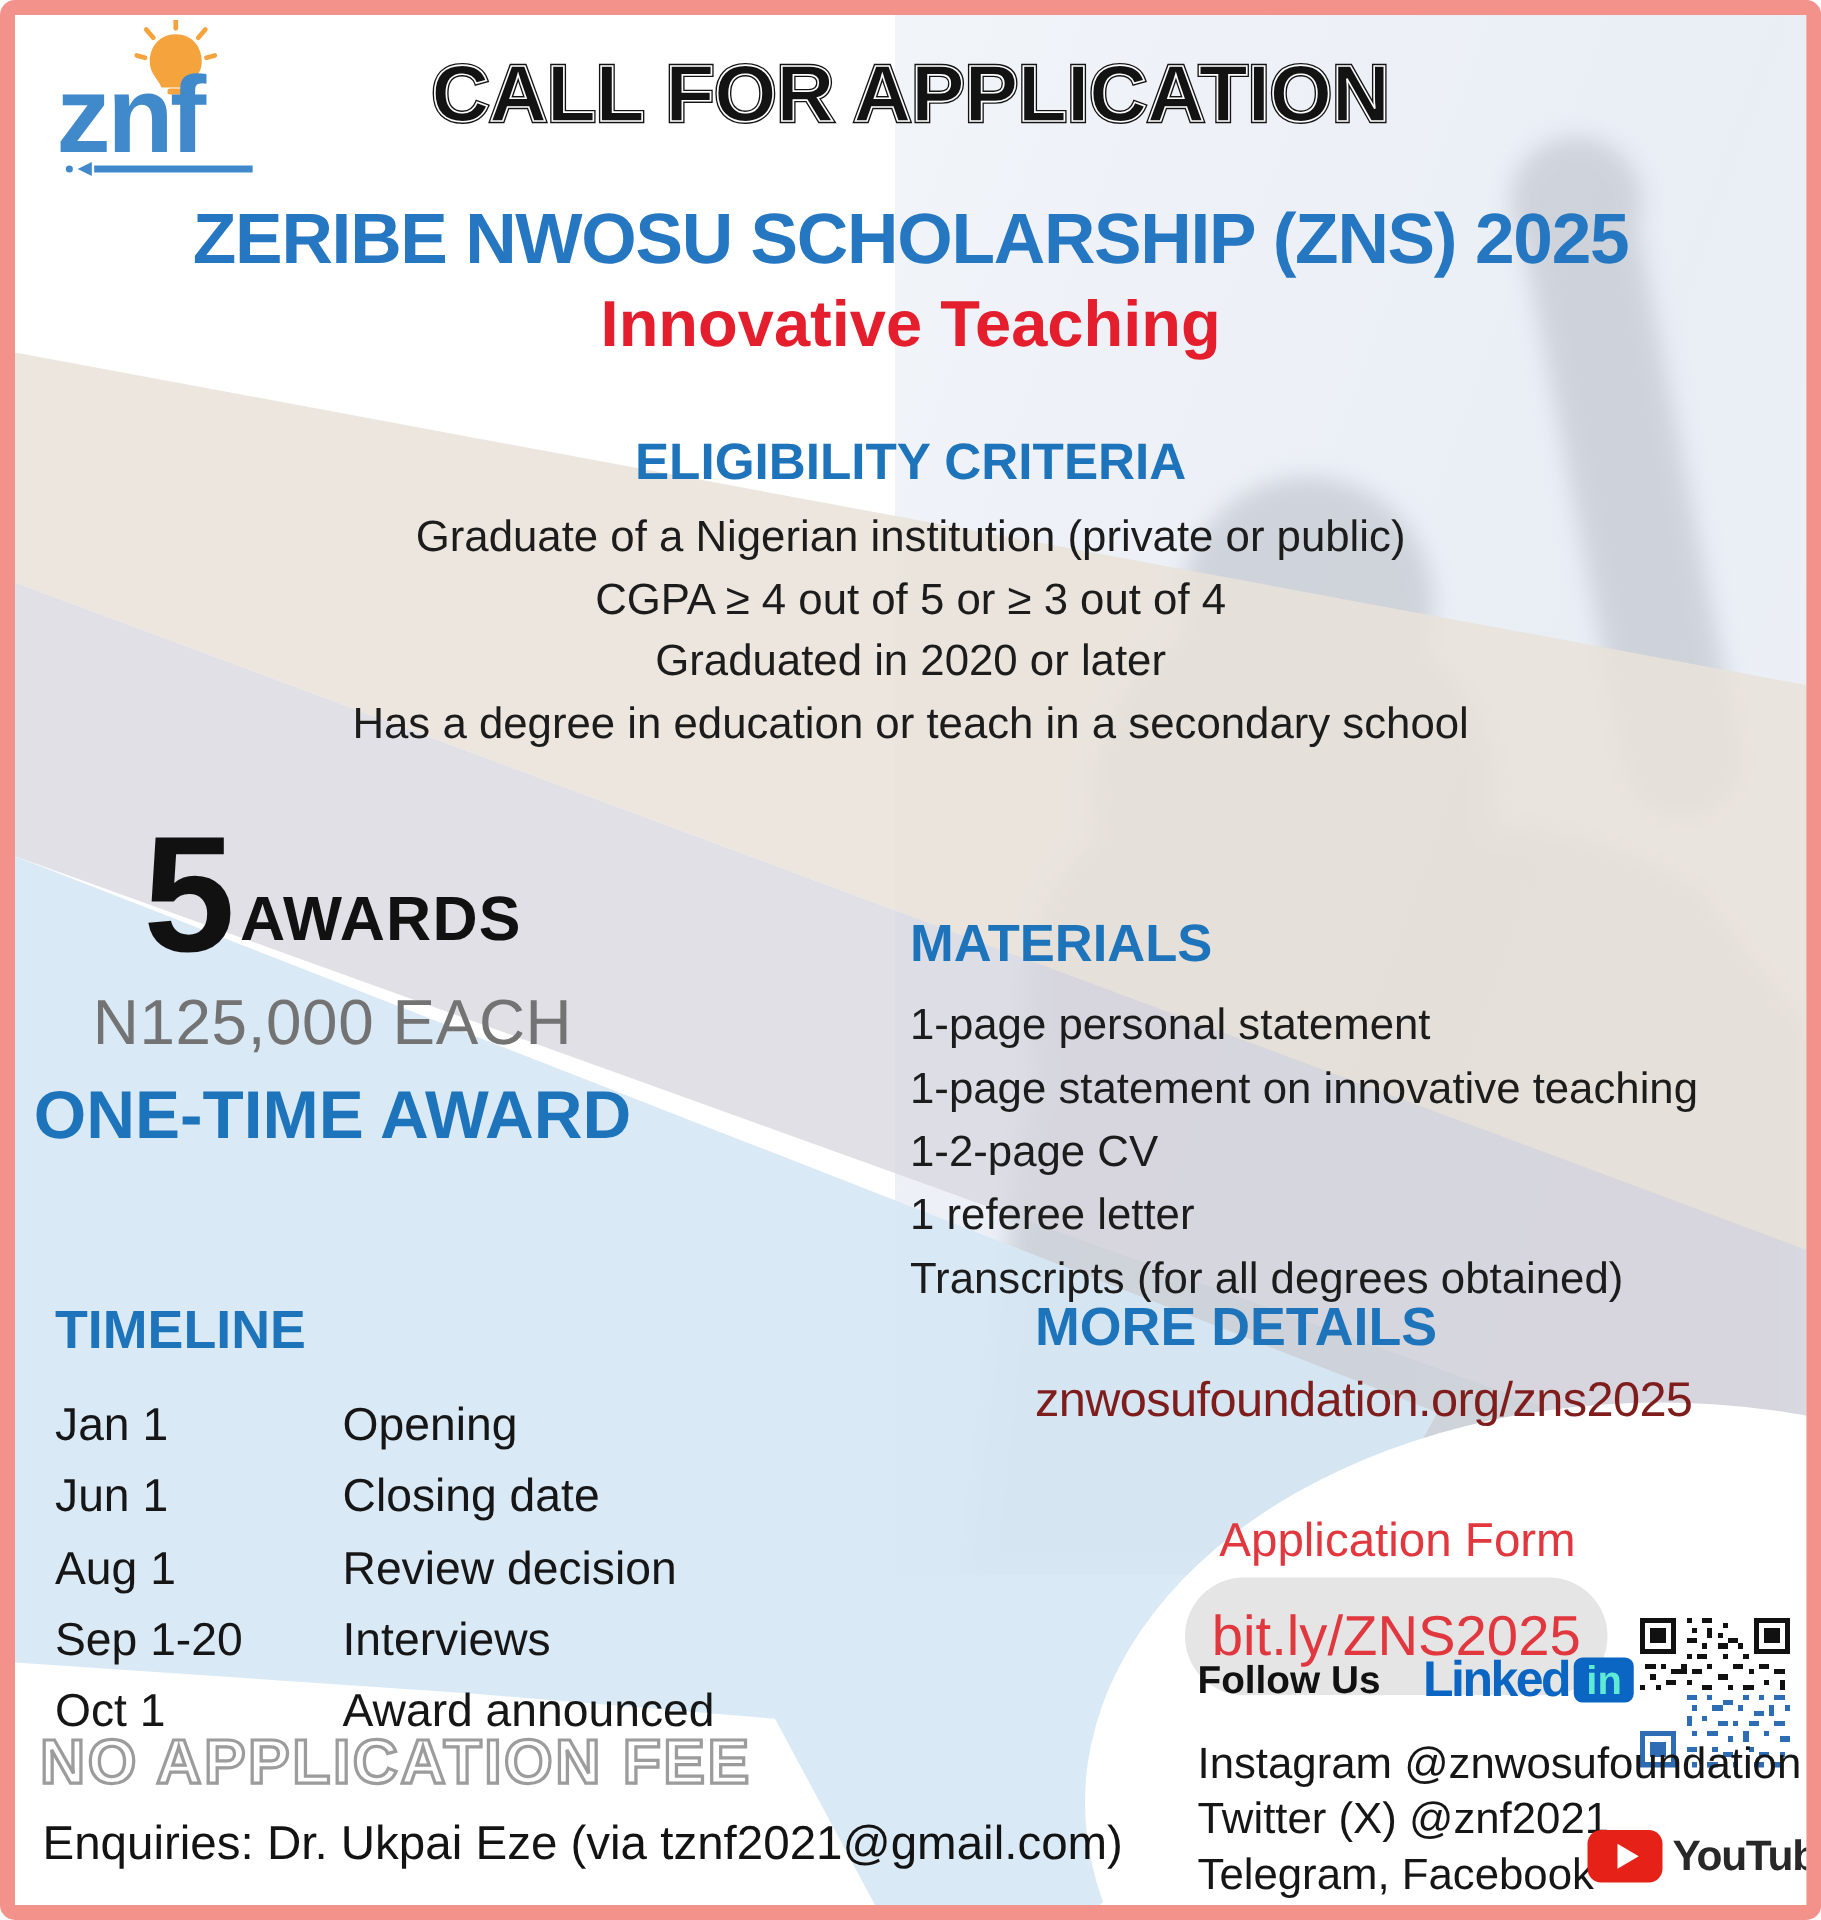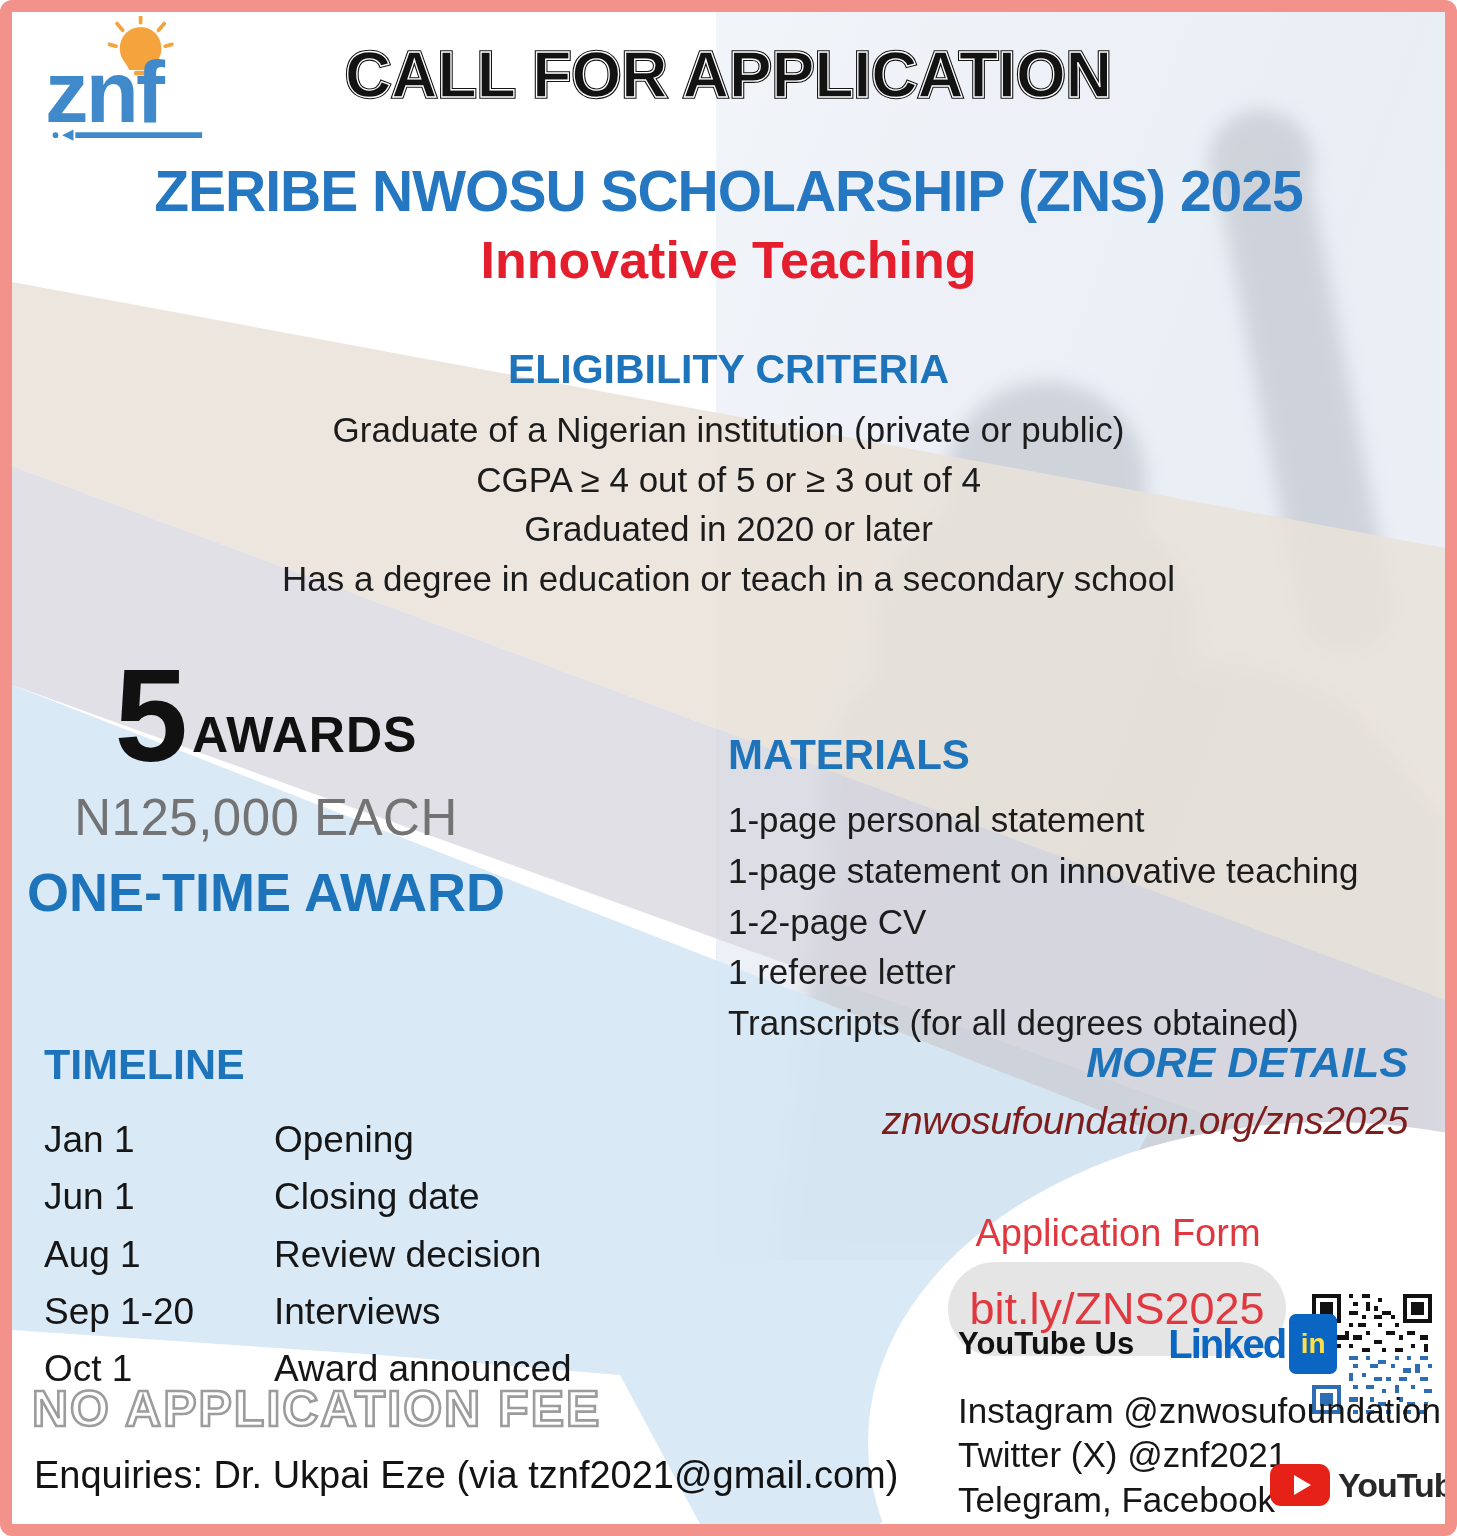--- a/index.html
+++ b/index.html
@@ -63,37 +63,37 @@
   
   .materials{position:absolute;left:716px;top:682px;width:720px;margin-top:37px;}
   .materials .sec-head{font-size:42px;margin-bottom:16px;}
   .mat-item{font-size:35px;line-height:1.45;color:#1c1c1c;}
   
   .timeline{position:absolute;left:32px;top:1028px;width:640px;}
   .timeline .sec-head{font-size:43px;margin-bottom:22px;}
   .tl-row{display:flex;font-size:37px;line-height:1.55;color:#161616;}
   .tl-date{width:230px;flex:none;}
   
-  .more-details{position:absolute;left:816px;width:580px;top:1026px;text-align:right;font-style:italic;}
+  .more-details{position:absolute;left:816px;width:580px;top:1026px;text-align:left;}
   .more-details .sec-head{font-size:43px;}
   .website{font-size:39px;color:#7f1d1d;margin-top:12px;letter-spacing:-0.5px;}
   .app-label{position:absolute;left:816px;width:580px;top:1200px;text-align:center;
     font-size:38px;color:#e0383e;}
   .pill{position:absolute;left:936px;top:1250px;width:338px;height:94px;
     background:#e5e5e5;border-radius:47px;display:flex;align-items:center;justify-content:center;}
   .pill-link{font-size:45px;color:#e0383e;}
   
   .qr{position:absolute;left:1300px;top:1282px;width:120px;height:120px;}
   
   .follow-row{position:absolute;left:946px;top:1306px;height:52px;display:flex;align-items:center;}
   .follow-label{font-size:31px;font-weight:700;color:#111;}
   .li-word{font-size:40px;font-weight:700;color:#0a66c2;letter-spacing:-2px;margin-left:34px;}
-  .li-badge{width:48px;height:60px;background:#0a66c2;border-radius:7px;margin-left:4px;
+  .li-badge{width:48px;height:36px;background:#0a66c2;border-radius:7px;margin-left:4px;
     display:flex;align-items:center;justify-content:center;
-    color:#fde047;font-size:28px;font-weight:700;}
+    color:#5eead4;font-size:32px;font-weight:700;}
   .social-lines{position:absolute;left:946px;top:1378px;}
   .social-line{font-size:35px;line-height:1.18;color:#161616;margin-bottom:3px;}
   .youtube{position:absolute;left:1258px;top:1452px;display:flex;align-items:center;}
   .yt-icon{width:60px;height:42px;background:#e62117;border-radius:11px;
     display:flex;align-items:center;justify-content:center;}
   .yt-icon::before{content:"";display:block;width:0;height:0;
     border-left:17px solid #fff;border-top:10px solid transparent;border-bottom:10px solid transparent;margin-left:4px;}
   .yt-label{font-size:34px;font-weight:700;color:#282828;margin-left:8px;letter-spacing:-1px;}
   
   .no-fee{position:absolute;left:20px;top:1368px;
@@ -228,21 +228,21 @@
       </g>
       <g fill="#2e6cb3">
         <rect x="0" y="22" width="7" height="7"></rect>
           <rect x="1" y="23" width="5" height="5" fill="#fff"></rect>
           <rect x="2" y="24" width="3" height="3"></rect>
         <path d="M9 15h2v1H9zM13 15h1v1h-1zM16 16h2v1h-2zM20 15h1v1h-1zM23 15h1v1h-1zM26 15h2v1h-2zM10 17h1v1h-1zM14 17h2v1h-2zM19 17h1v1h-1zM22 18h2v1h-2zM25 17h1v2h-1zM28 17h1v1h-1zM9 19h1v2H9zM12 19h1v1h-1zM15 20h2v1h-2zM18 20h1v1h-1zM21 20h2v1h-2zM26 20h2v1h-2zM10 22h1v1h-1zM13 22h2v1h-2zM17 23h1v1h-1zM20 22h1v2h-1zM24 22h1v1h-1zM27 23h2v1h-2zM9 25h2v1H9zM14 25h1v1h-1zM16 26h2v1h-2zM21 25h1v1h-1zM23 26h2v1h-2zM27 26h1v1h-1zM10 28h1v1h-1zM13 28h2v1h-2zM18 28h1v1h-1zM22 28h2v1h-2zM26 28h1v1h-1z"></path>
       </g>
     </svg>
 
     <div class="follow-row">
-      <span class="follow-label">YouTube Us</span>
+      <span class="follow-label">Follow Us</span>
       <span class="li-word">Linked</span>
       <span class="li-badge">in</span>
     </div>
 
     <div class="social-lines">
       <div class="social-line">Instagram @znwosufoundation</div>
       <div class="social-line">Twitter (X) @znf2021</div>
       <div class="social-line">Telegram, Facebook</div>
     </div>
 

